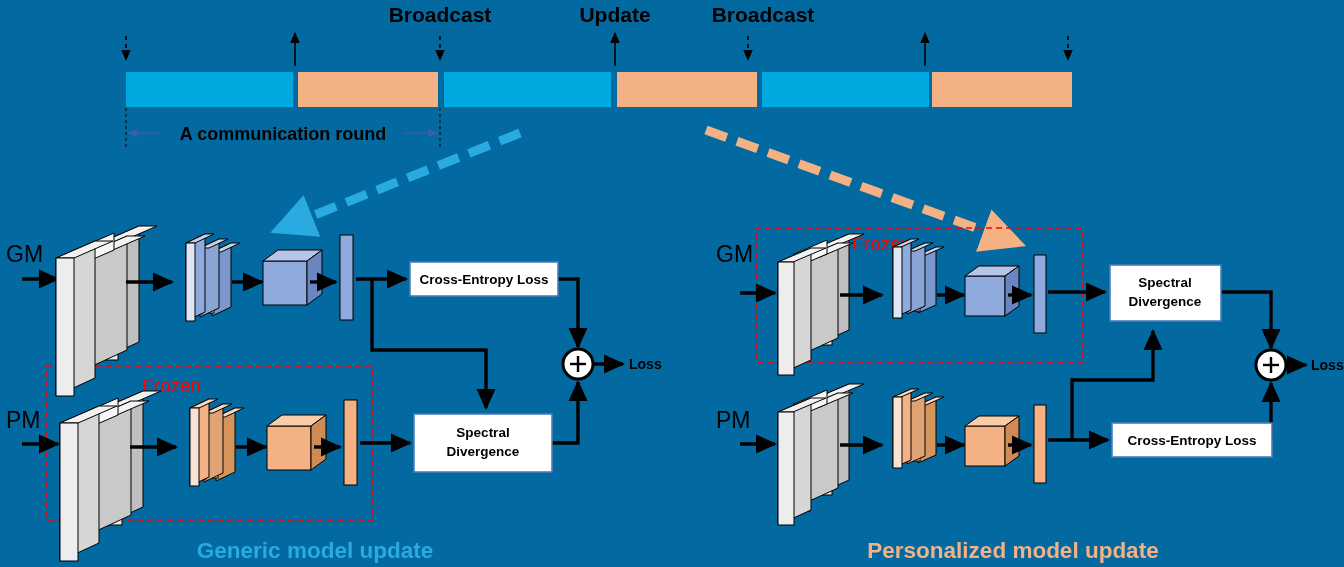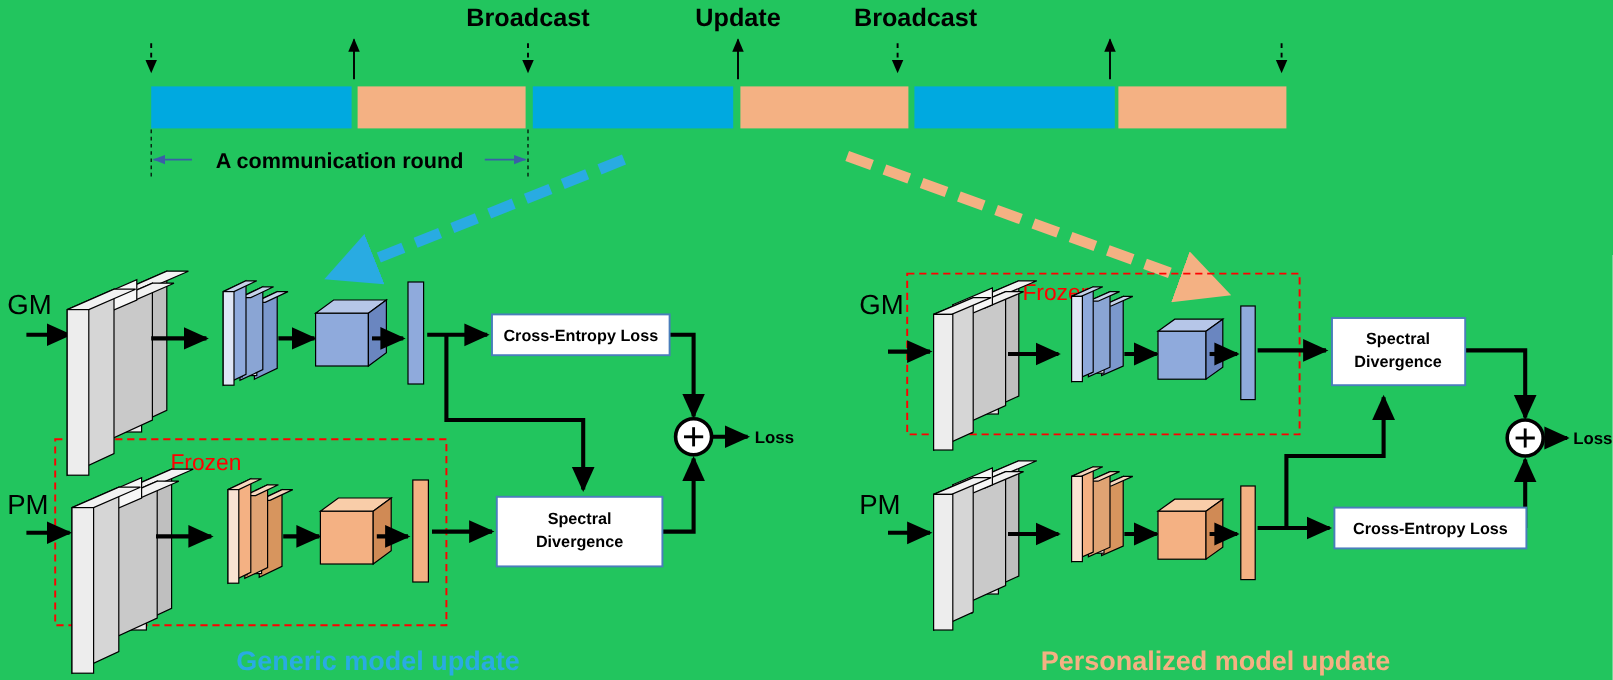--- a/index.html
+++ b/index.html
@@ -10,21 +10,21 @@
   body {
     width: 1344px;
     height: 567px;
     font-family: "Liberation Sans", sans-serif;
     overflow: hidden;
   }
   #stage {
     position: relative;
     width: 1344px;
     height: 567px;
-    background: #22c55e;
+    background: #0369a1;
   }
   svg.canvas {
     position: absolute;
     top: 0; left: 0;
     width: 1344px;
     height: 567px;
   }
   text { font-family: "Liberation Sans", sans-serif; }
   .tl-label { font-size: 21px; font-weight: bold; fill: #000000; }
   .round-label { font-size: 18px; font-weight: bold; fill: #000000; }

